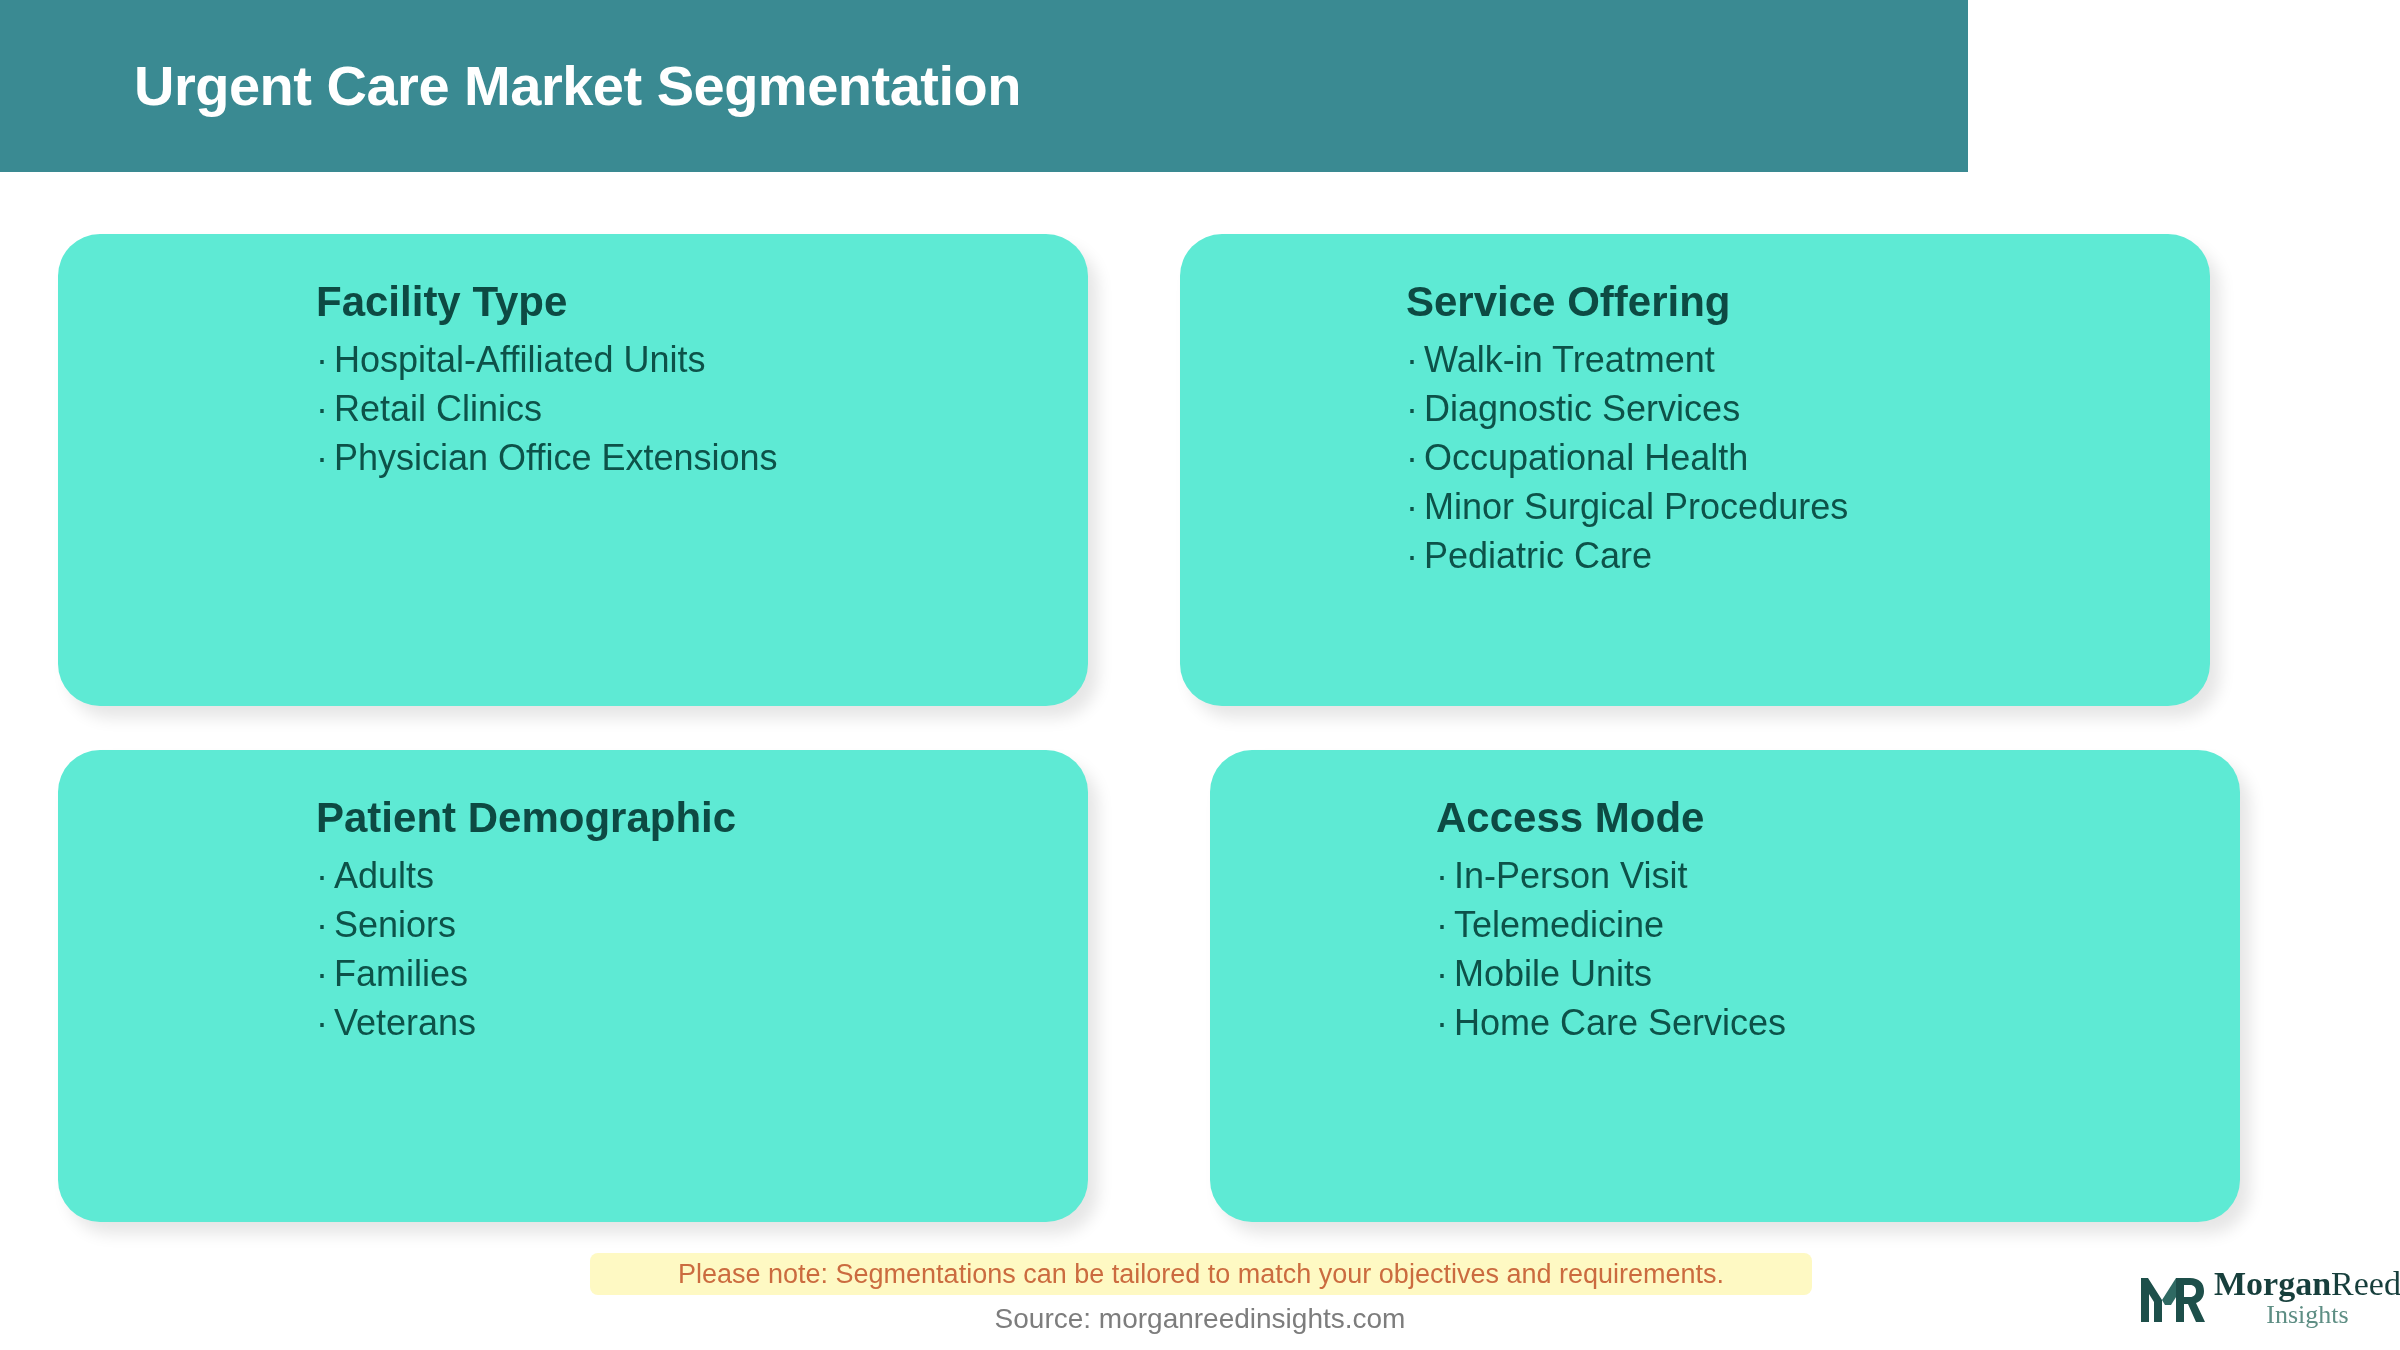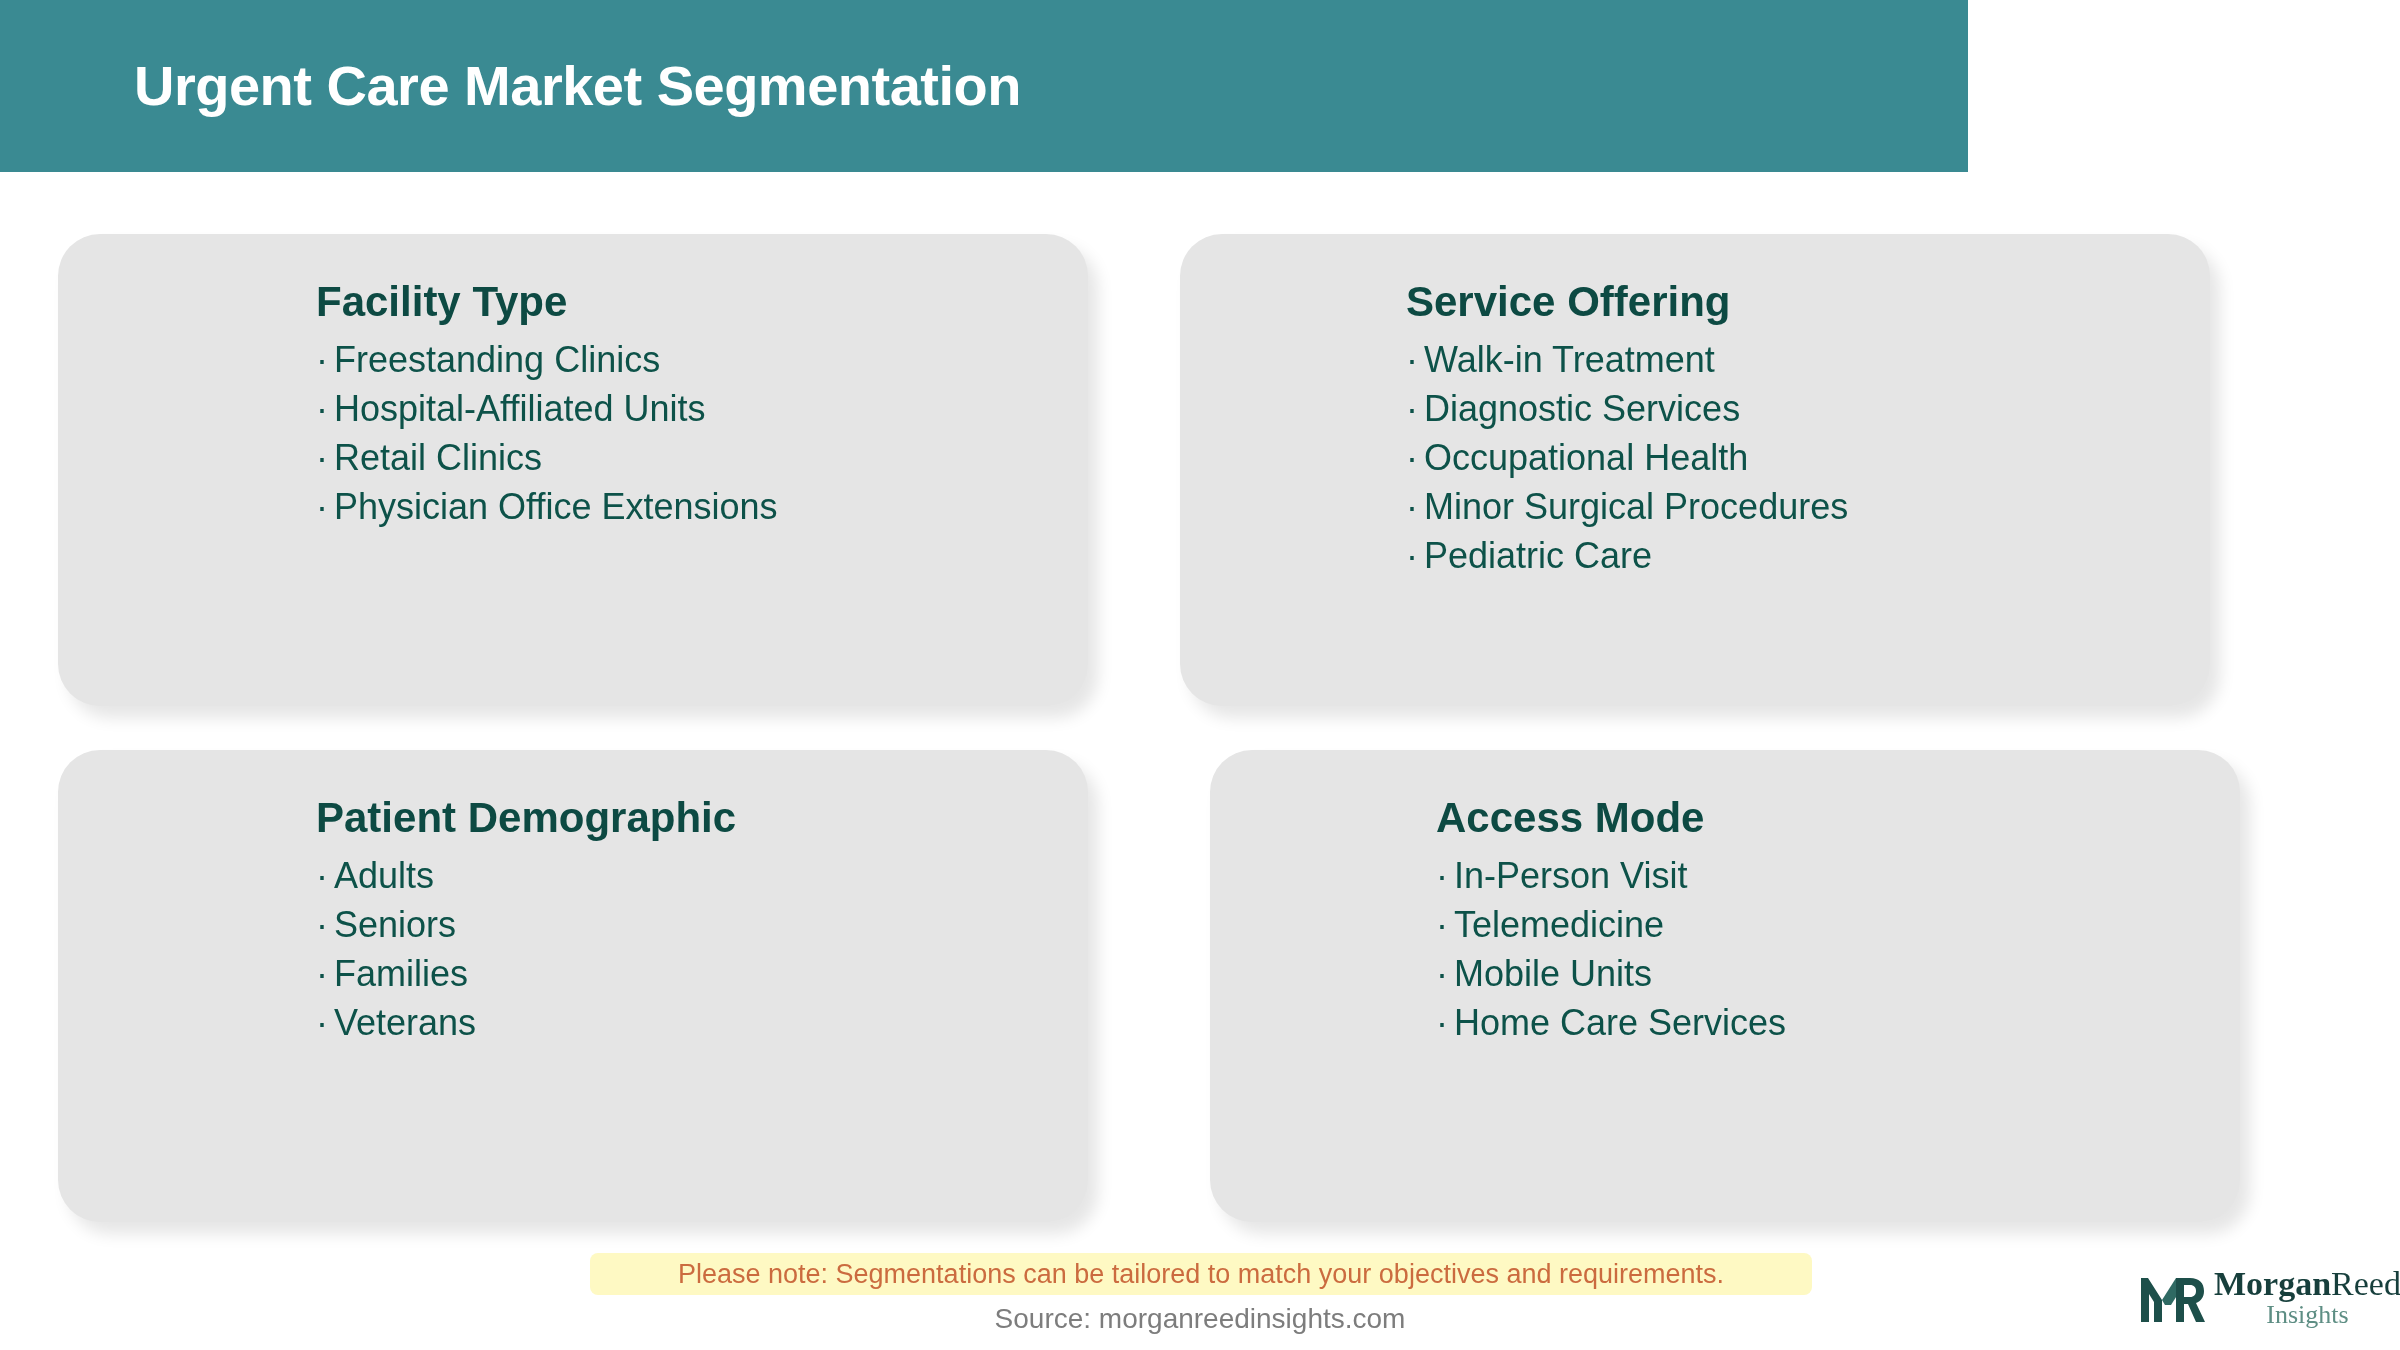--- a/index.html
+++ b/index.html
@@ -40,21 +40,21 @@
   
   .cards {
     position: absolute;
     left: 0;
     top: 172px;
     width: 2400px;
     height: 1060px;
   }
   .card {
     position: absolute;
-    background: #e5e5e5;
+    background: #5eead4;
     border-radius: 42px;
     box-shadow: 10px 12px 16px rgba(0,0,0,0.10);
     box-sizing: border-box;
     padding: 46px 60px 40px 60px;
   }
   .card-1 { left: 58px;   top: 62px;  width: 1030px; height: 472px; }
   .card-2 { left: 1156px; top: 62px;  width: 1030px; height: 472px; margin-left: 24px; }
   .card-3 { left: 58px;   top: 578px; width: 1030px; height: 472px; }
   .card-4 { left: 1210px; top: 578px; width: 1030px; height: 472px; }
 
@@ -159,21 +159,20 @@
 <div class="header">
   <div class="header-title">Urgent Care Market Segmentation</div>
 </div>
 
 <div class="cards">
 
   <div class="card card-1">
     <div class="card-inner-1">
       <div class="card-title">Facility Type</div>
       <ul class="card-list">
-        <li><span class="bullet-dot">·</span><span>Freestanding Clinics</span></li>
         <li><span class="bullet-dot">·</span><span>Hospital-Affiliated Units</span></li>
         <li><span class="bullet-dot">·</span><span>Retail Clinics</span></li>
         <li><span class="bullet-dot">·</span><span>Physician Office Extensions</span></li>
       </ul>
     </div>
   </div>
 
   <div class="card card-2">
     <div class="card-inner-2">
       <div class="card-title">Service Offering</div>

